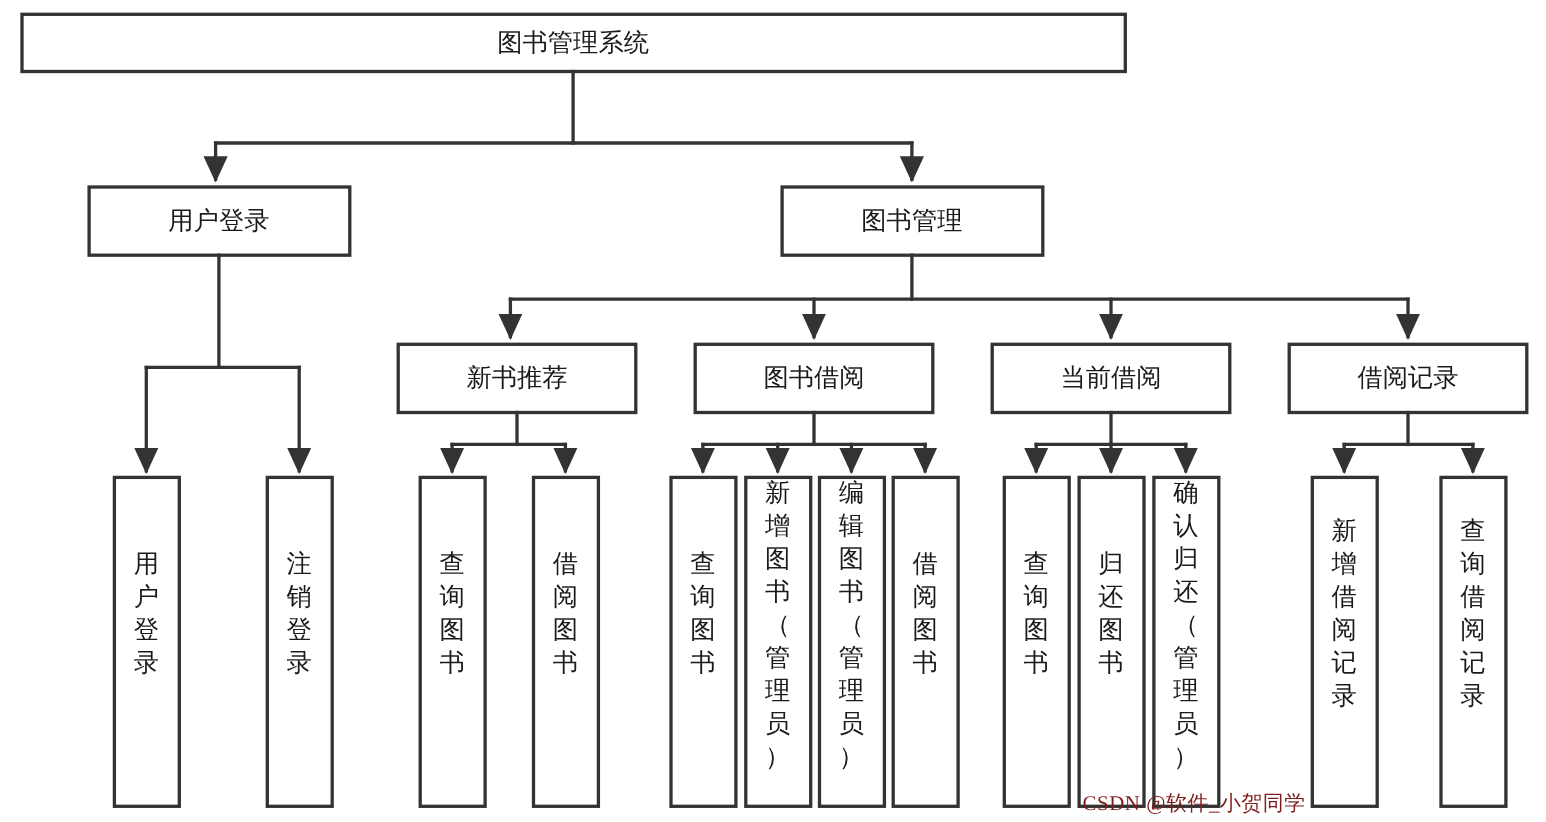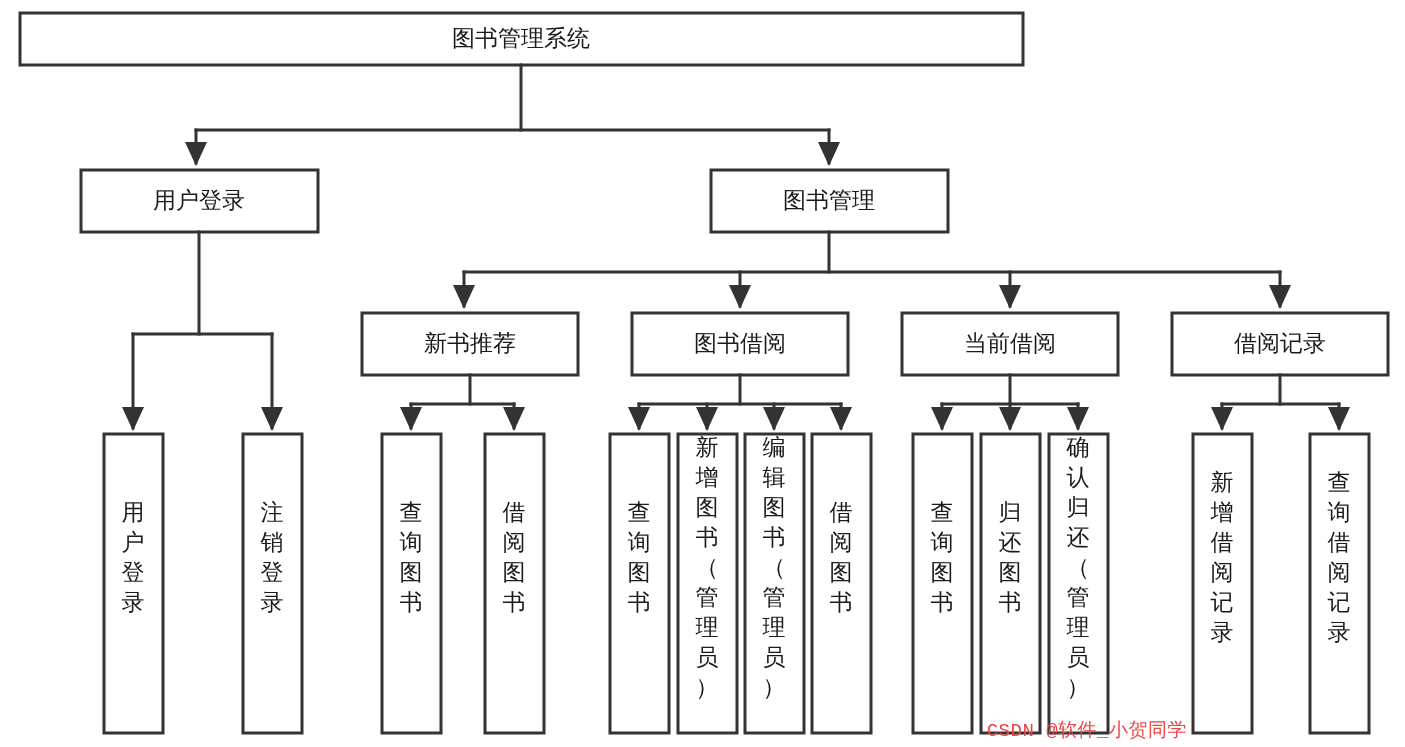--- a/index.html
+++ b/index.html
@@ -48,23 +48,23 @@
   .node-label-vert {
     font-family: "Liberation Sans", "DejaVu Sans", sans-serif;
     font-size: 23px;
     fill: #1a1a1a;
     text-anchor: middle;
   }
   .watermark {
     position: absolute;
     right: 8px;
     bottom: 4px;
-    font-family: Liberation Mono, monospace;
+    font-family: Liberation Serif, serif;
     font-size: 19px;
-    color: #ef4444;
+    color: #7f1d1d;
     white-space: nowrap;
     letter-spacing: 0.5px;
   }
 </style>
 </head>
 <body>
 
 <div id="diagram-root">
 
   <svg class="flow" viewBox="0 0 1405 747" xmlns="http://www.w3.org/2000/svg">

